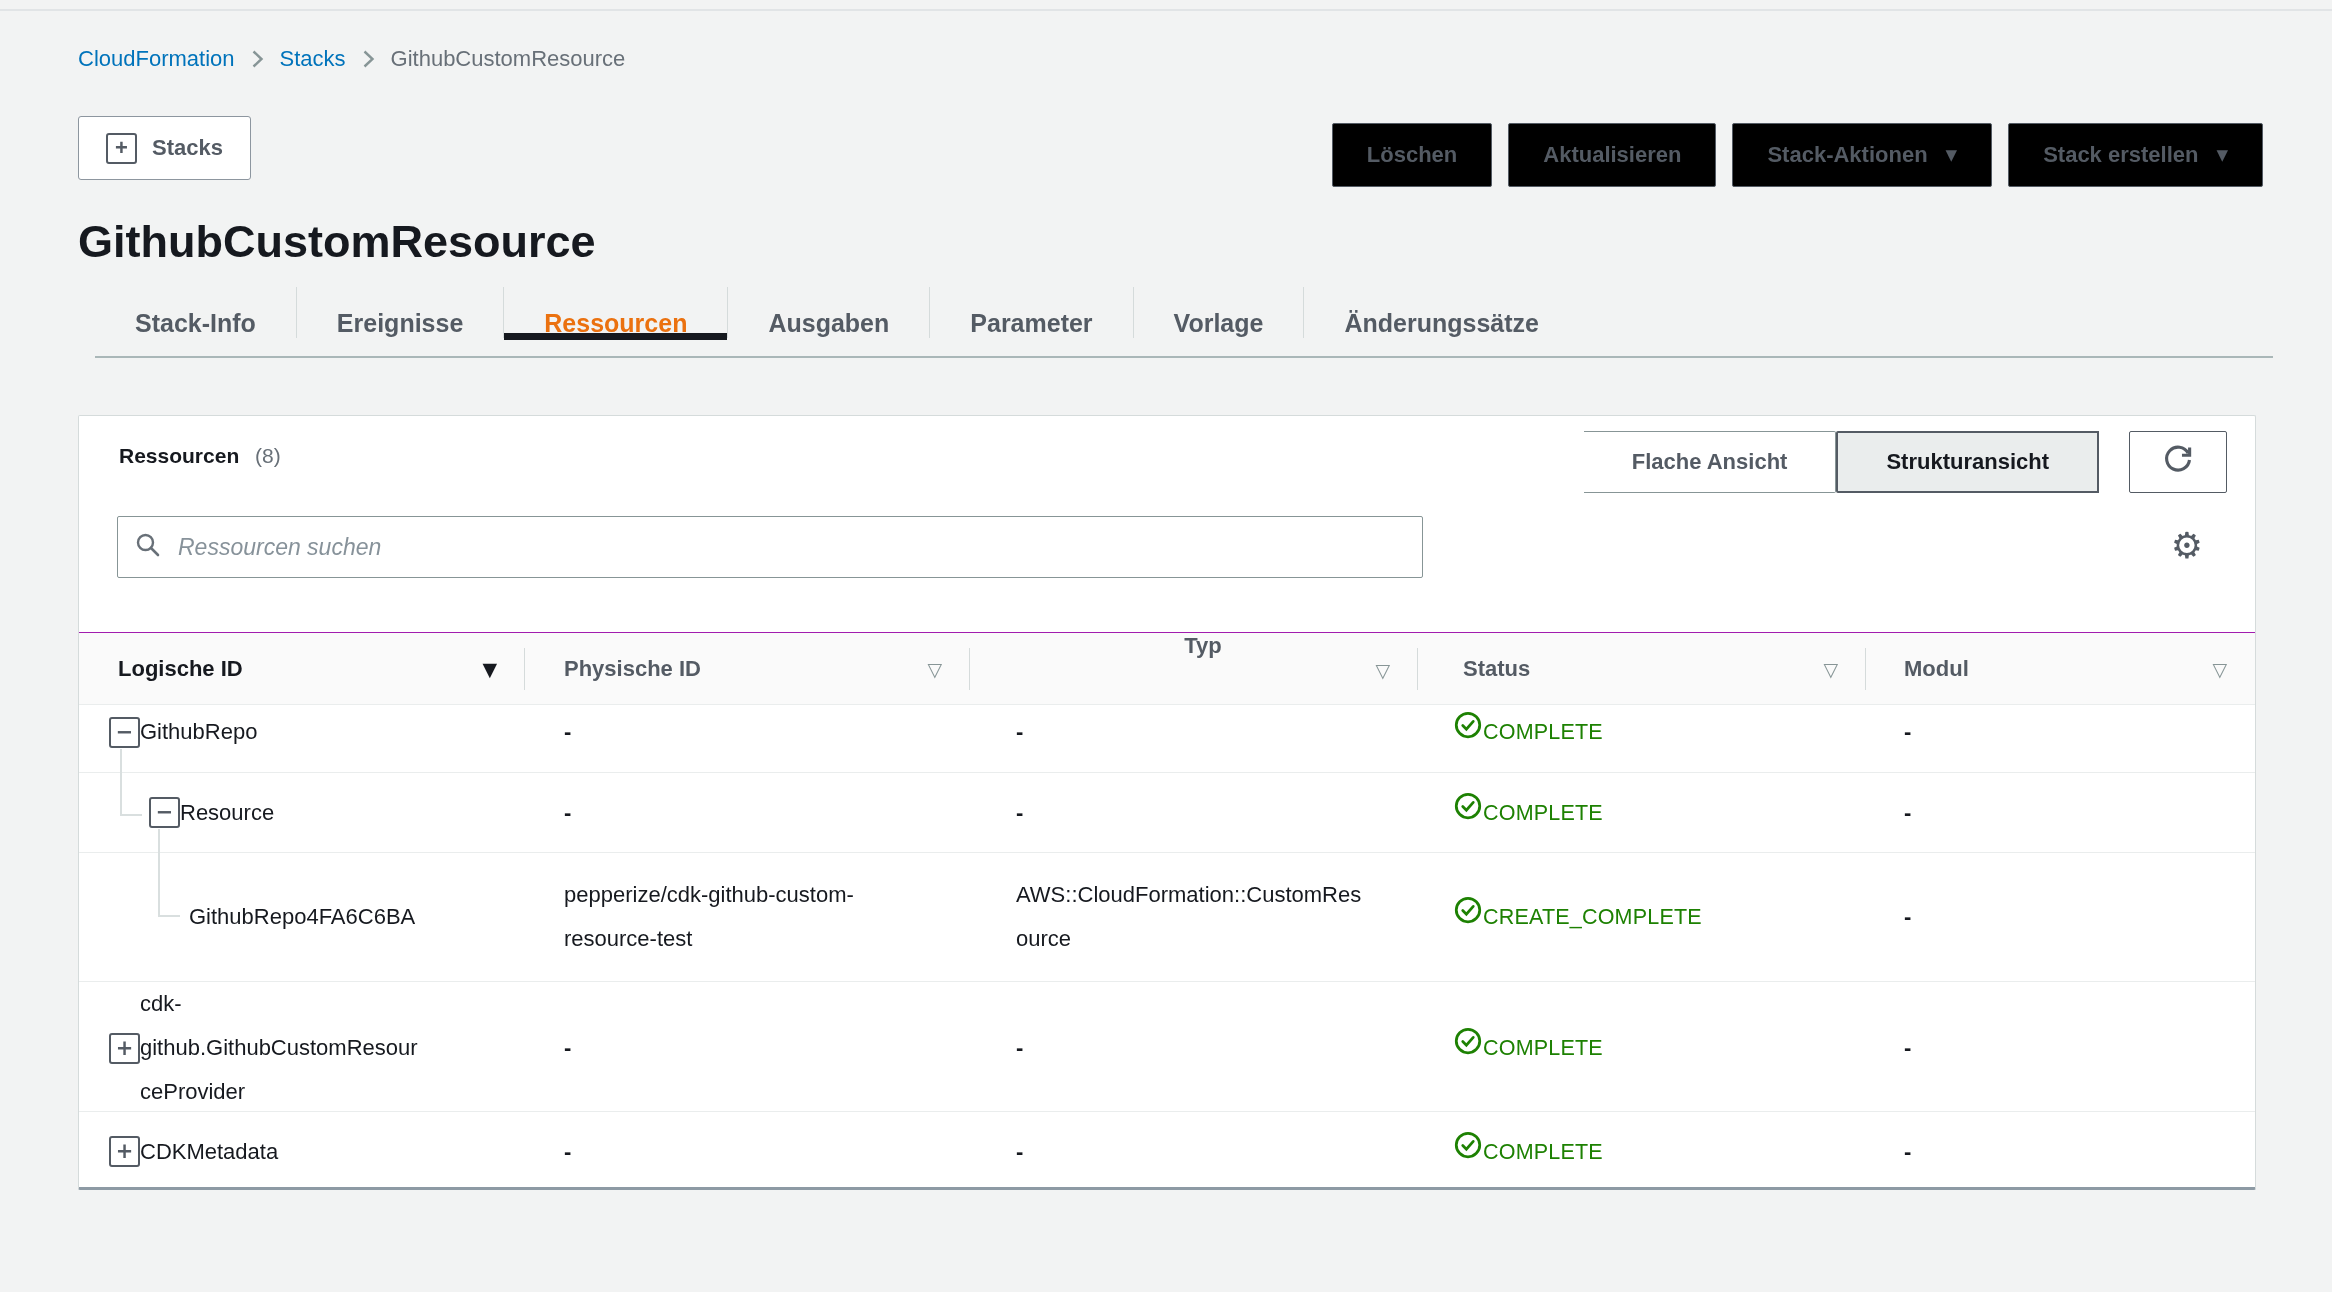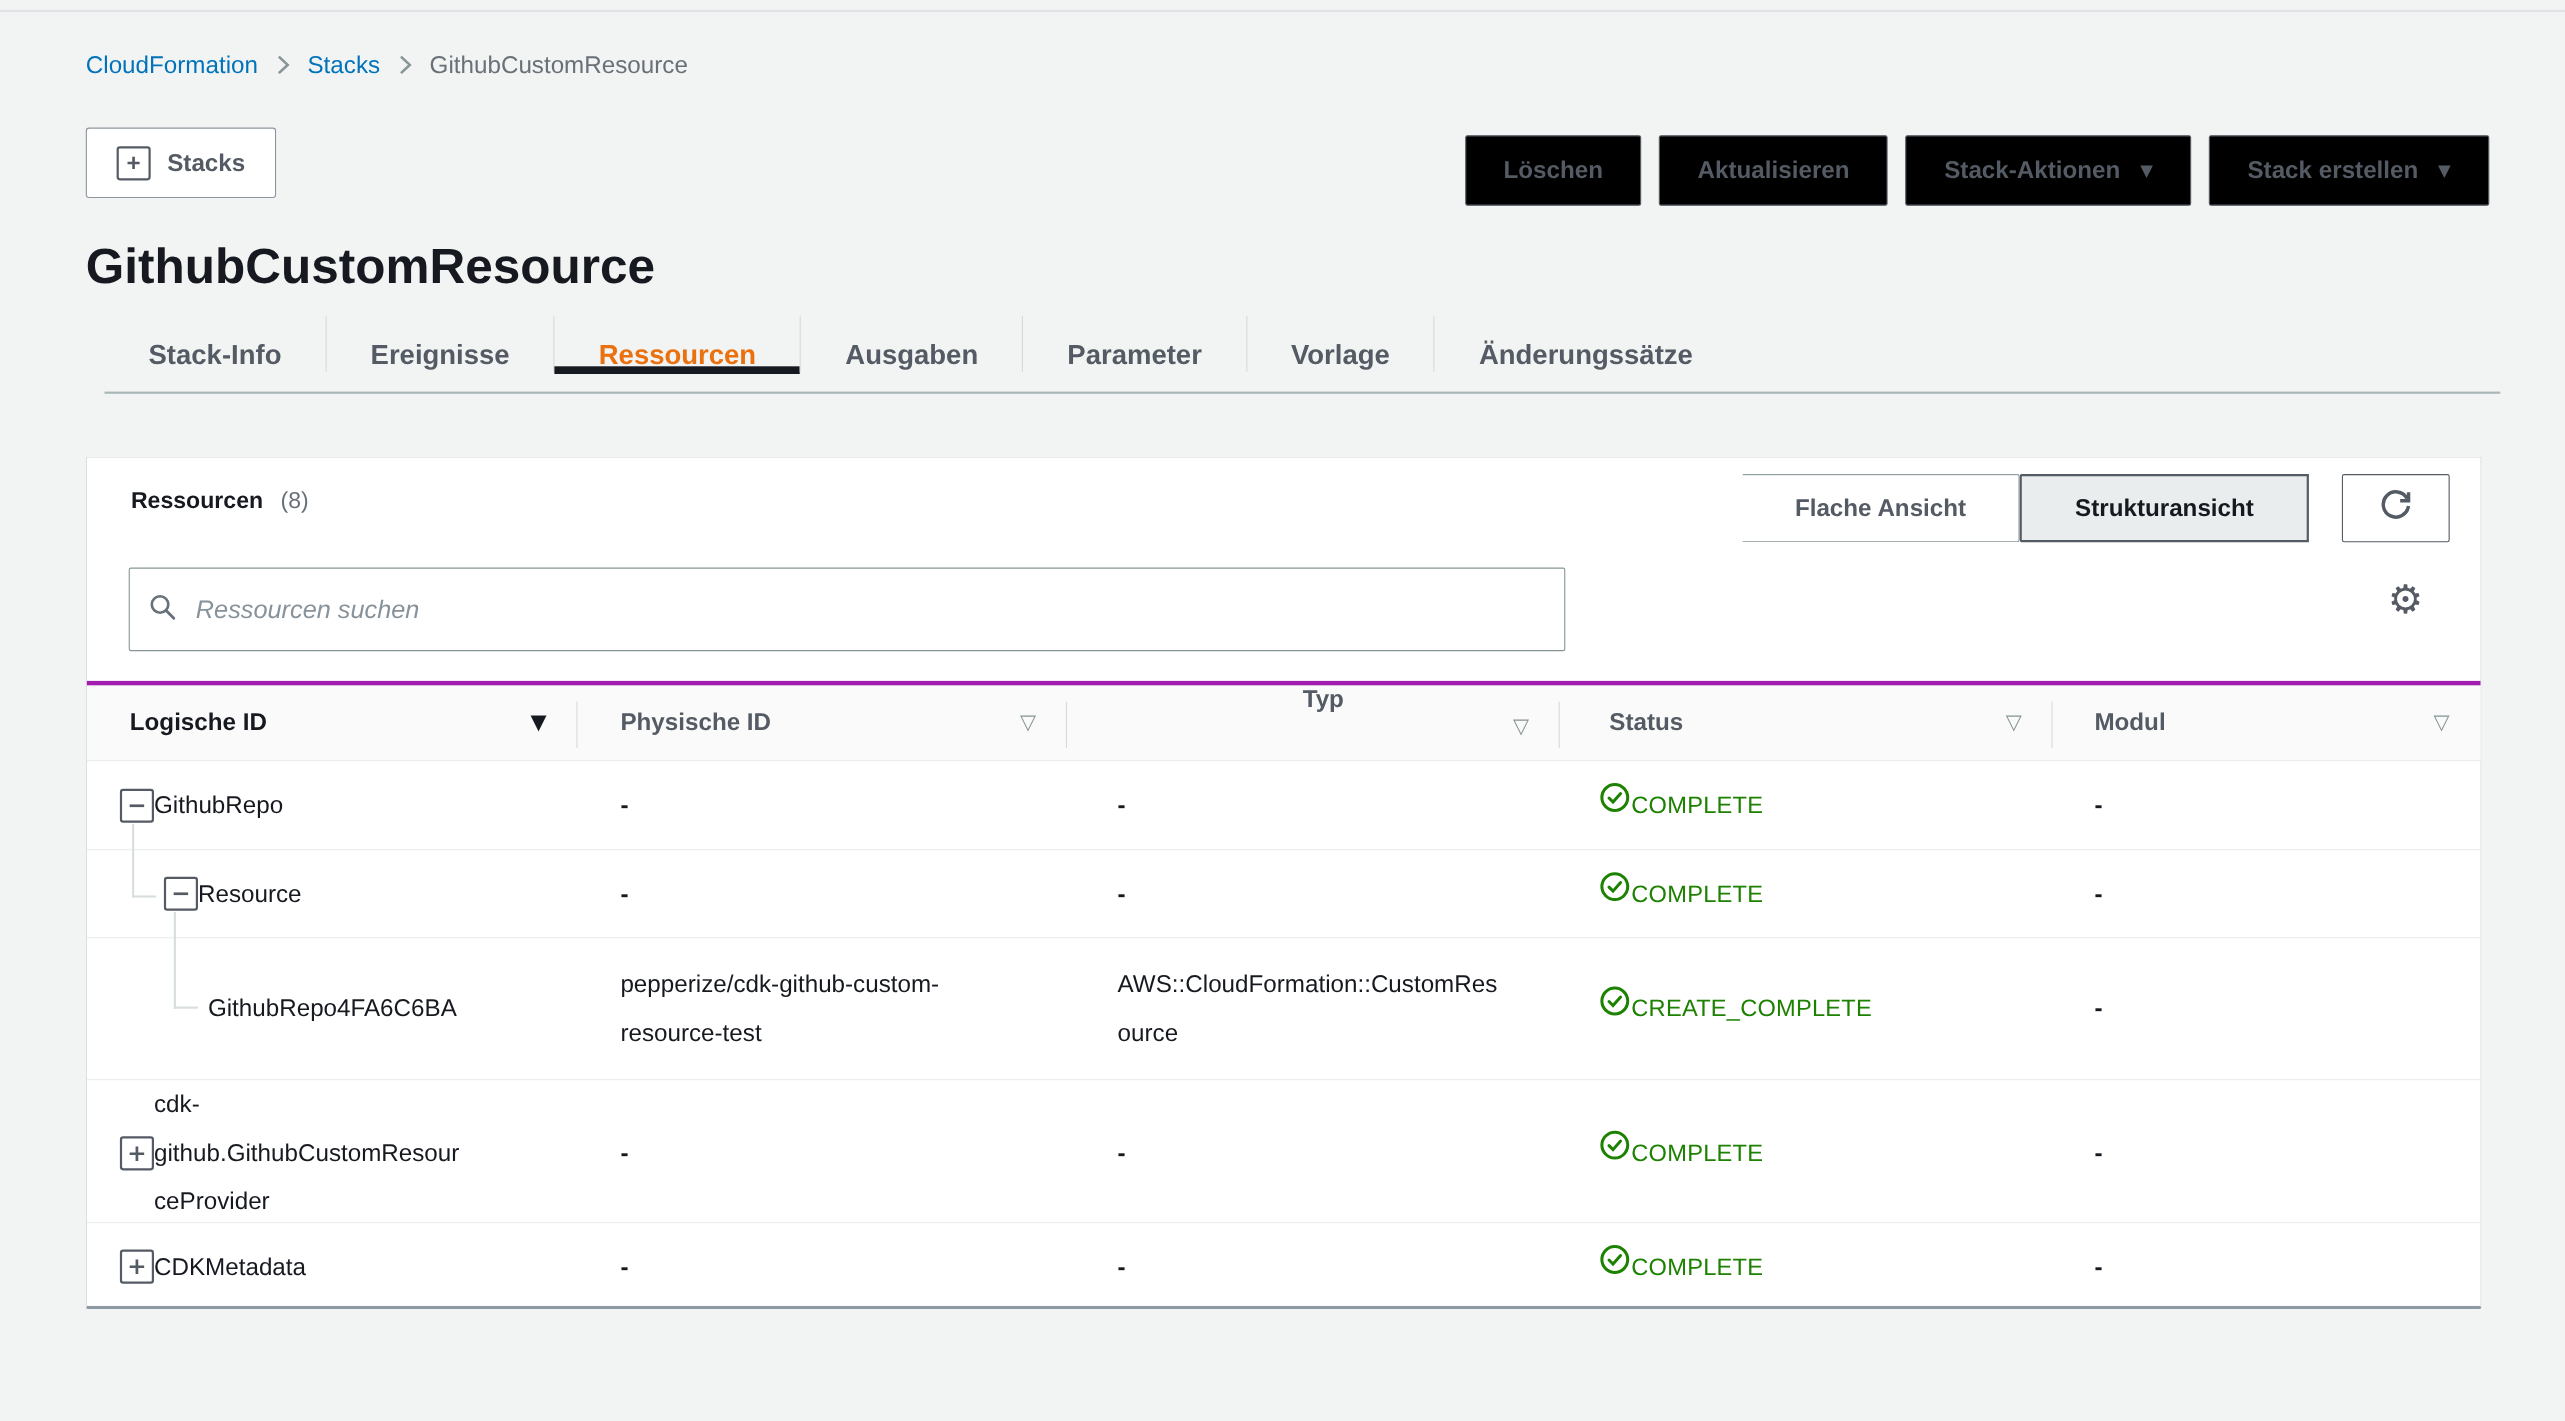--- a/index.html
+++ b/index.html
@@ -83,37 +83,37 @@
     background:#fff;border:1px solid #879596;border-left:none;color:#545b64;border-radius:0 2px 2px 0;
   }
   .refresh-btn{
     position:absolute;top:15px;right:28px;width:98px;height:62px;background:#fff;
     border:1px solid #545b64;border-radius:2px;display:flex;align-items:center;justify-content:center;
     cursor:pointer;box-sizing:border-box;
   }
 
   
   .search-box{
-    position:absolute;left:38px;top:100px;width:1306px;height:76px;background:#fff;
+    position:absolute;left:38px;top:100px;width:1306px;height:62px;background:#fff;
     border:1px solid #879596;border-radius:2px;display:flex;align-items:center;box-sizing:border-box;
     padding:0 16px;gap:14px;
   }
   .search-box input{
     flex:1;border:none;outline:none;font-size:23px;font-style:italic;color:#16191f;
     font-family:"Liberation Sans", sans-serif;background:transparent;
   }
   .search-box input::placeholder{color:#87929a;font-style:italic;}
   .gear{position:absolute;top:112px;right:52px;font-size:36px;color:#545b64;cursor:pointer;
     font-family:"DejaVu Sans", sans-serif;line-height:1;}
 
   
   .grid{display:grid;grid-template-columns:446px 445px 448px 448px auto;}
   .thead{
-    position:absolute;left:0;top:203px;width:100%;height:73px;box-sizing:border-box;
-    background:#fafafa;border-top:4px solid #a21caf;border-bottom:1px solid #eaeded;
+    position:absolute;left:0;top:216px;width:100%;height:73px;box-sizing:border-box;
+    background:#fafafa;border-top:1px solid #a21caf;border-bottom:1px solid #eaeded;
   }
   .th{
     position:relative;display:flex;align-items:center;font-size:22px;font-weight:700;color:#545b64;
     padding-right:28px;box-sizing:border-box;cursor:pointer;
   }
   .th.first{color:#16191f;}
   .th:not(:last-child)::after{
     content:"";position:absolute;right:0;top:15px;height:42px;width:1px;background:#d5dbdb;
   }
   .sort-icon{margin-left:auto;font-size:19px;font-family:"DejaVu Sans", sans-serif;}

